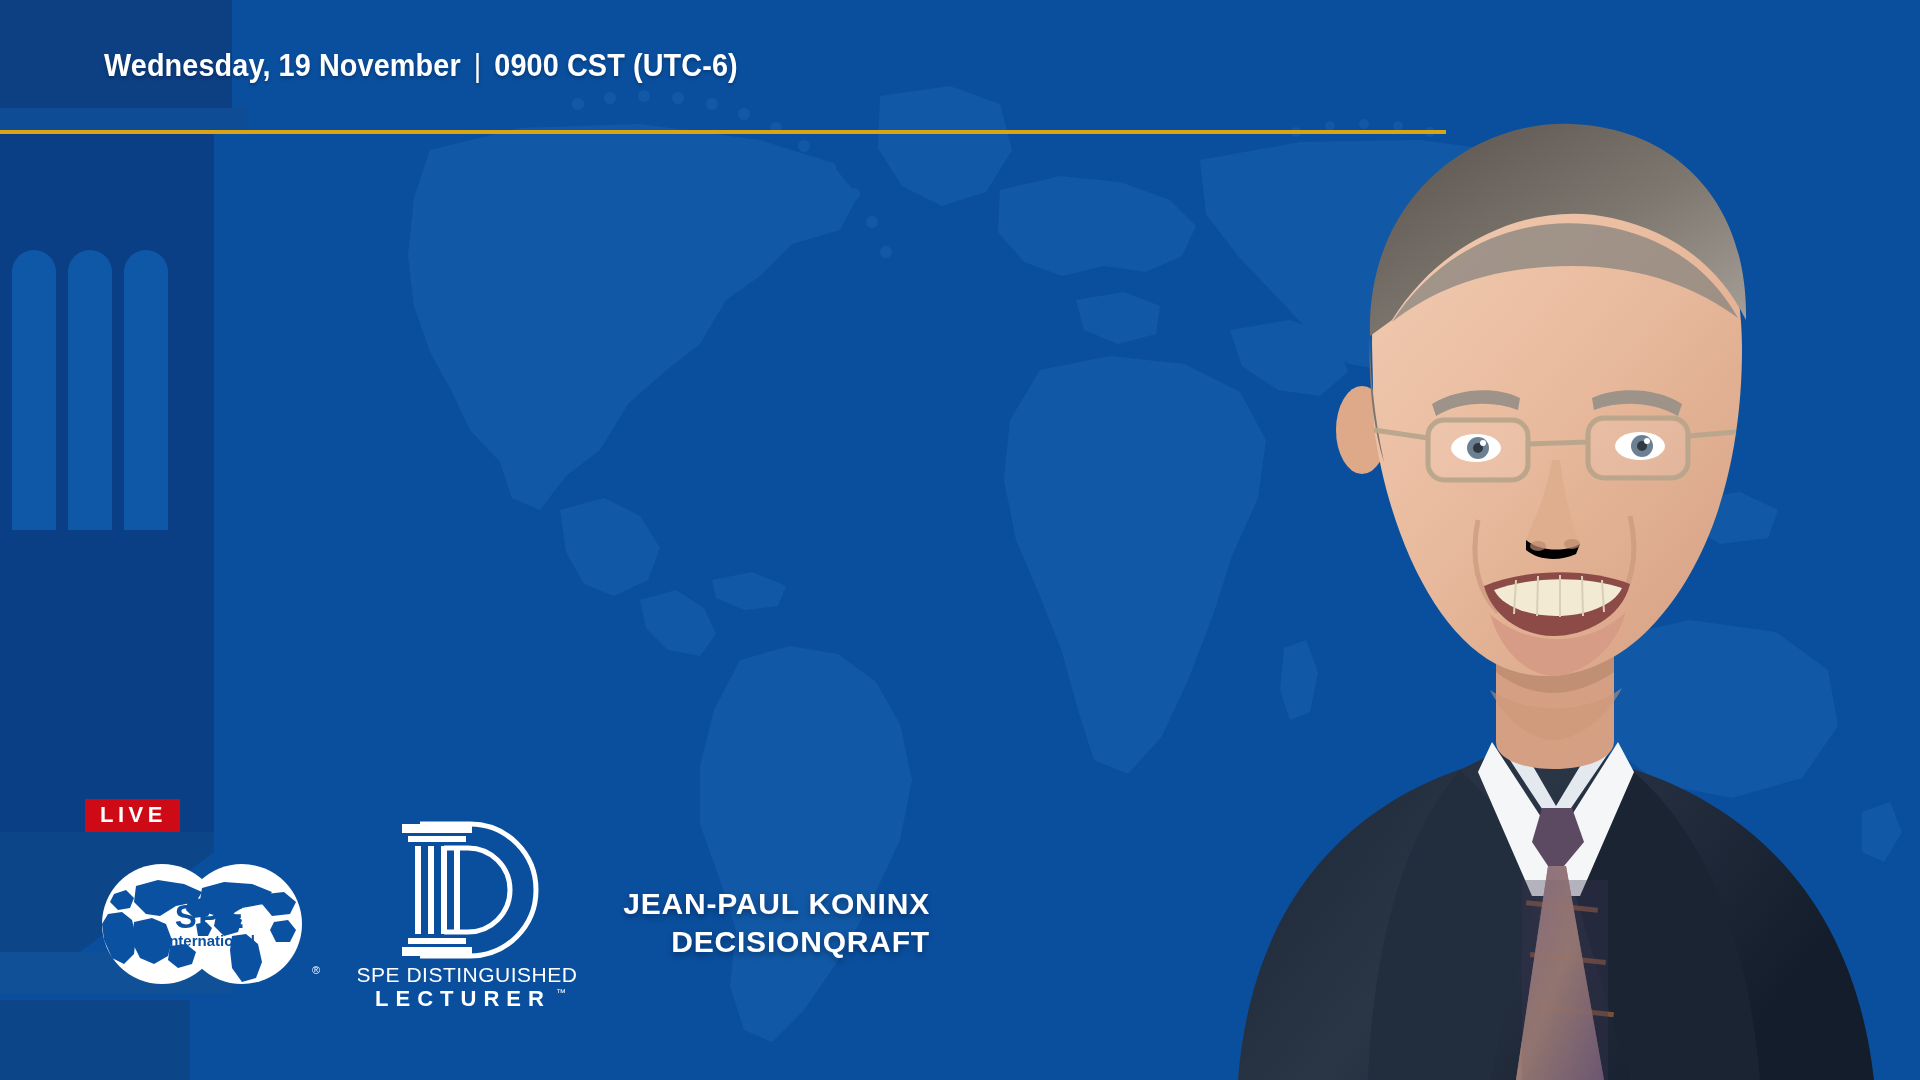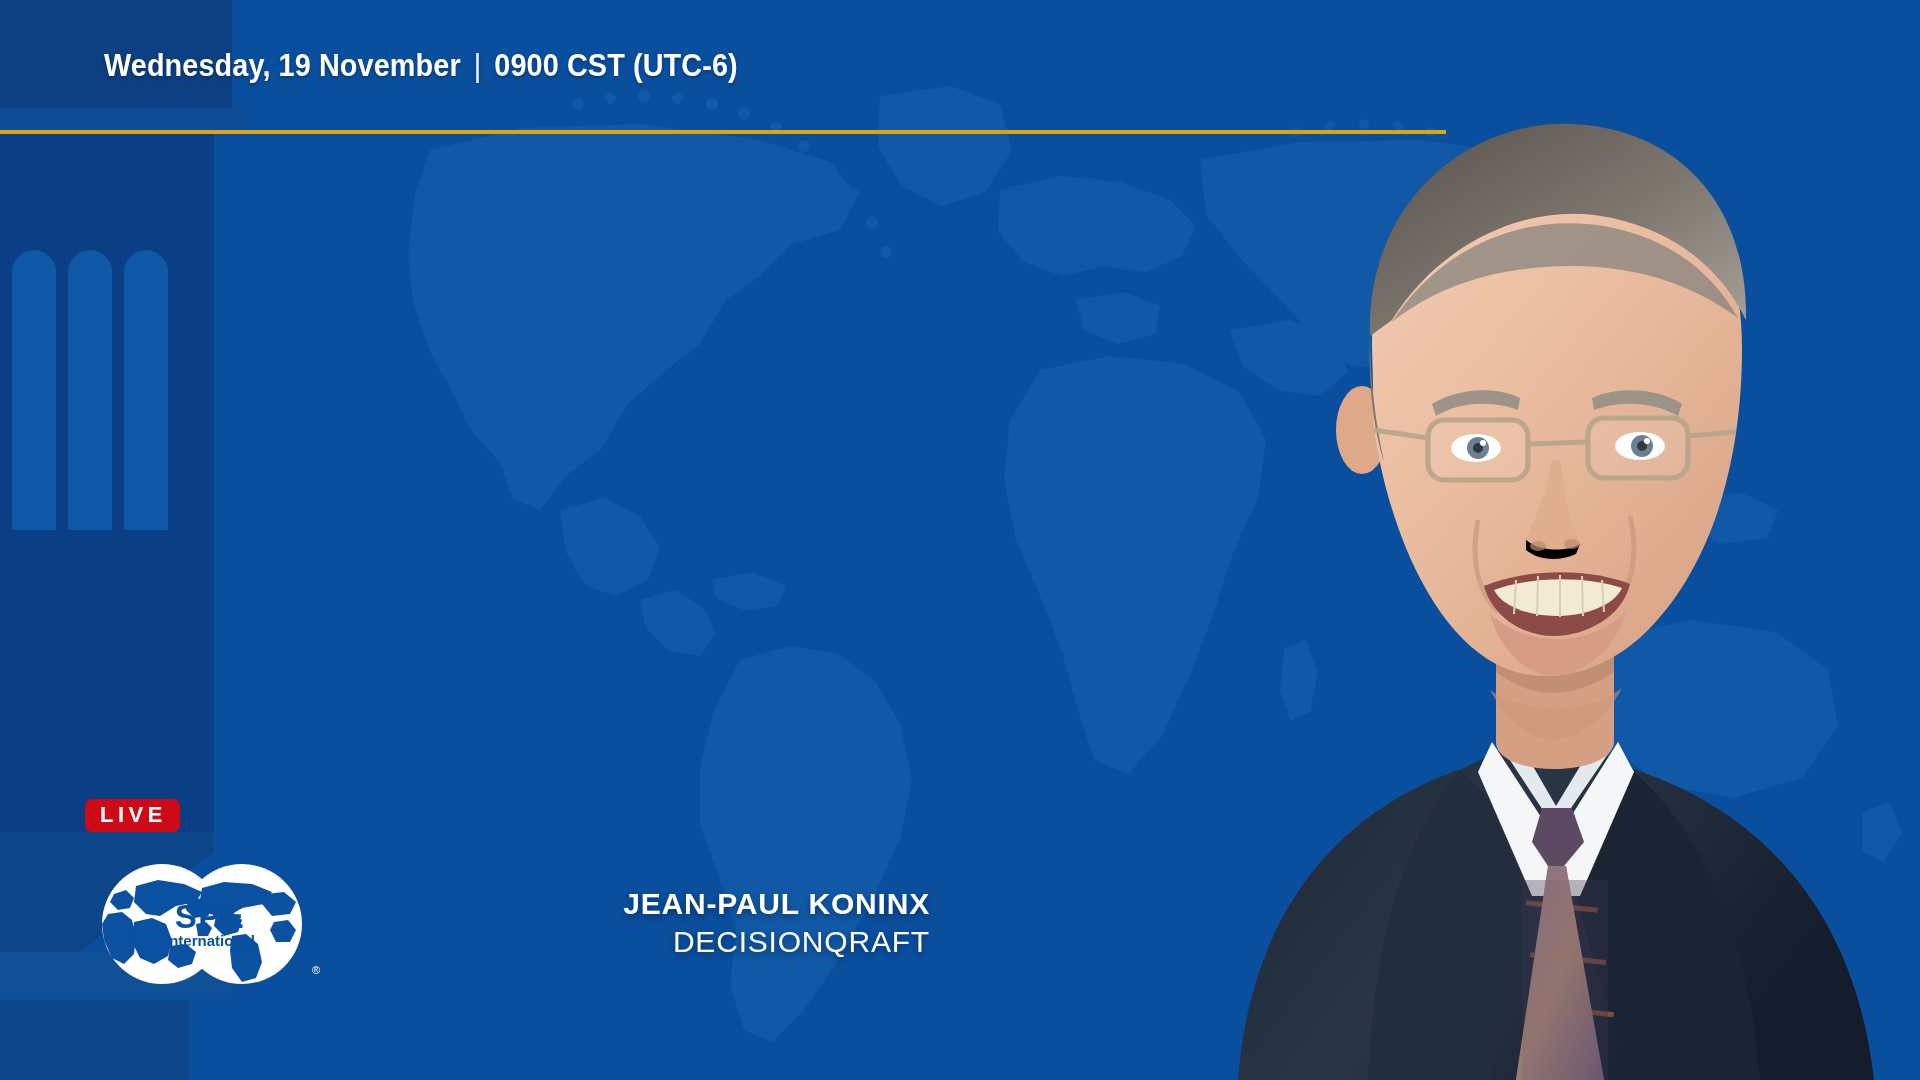--- a/index.html
+++ b/index.html
@@ -100,21 +100,20 @@
   .live-badge {
     position:absolute;
     left:85px; top:799px;
     background:#ce0a17;
     color:#ffffff;
     font-size:22px;
     font-weight:bold;
     letter-spacing:4.5px;
     padding:5px 13px 6px 15px;
     line-height:1;
-    border-radius:7px;
   }
 
   
   .spe-logo {
     position:absolute;
     left:90px; top:860px;
     width:240px; height:128px;
   }
   .spe-logo svg { display:block; width:100%; height:100%; }
 
@@ -137,21 +136,21 @@
     font-size:30px;
     font-weight:bold;
     color:#ffffff;
     letter-spacing:0.8px;
     line-height:1.28;
     text-shadow:0 3px 6px rgba(0,0,25,.38);
     text-align:center;
   }
   .speaker-org {
     font-size:30px;
-    font-weight:normal;
+    font-weight:bold;
     color:#ffffff;
     letter-spacing:0.8px;
     line-height:1.28;
     text-shadow:0 3px 6px rgba(0,0,25,.38);
   }
 
   
   .portrait {
     position:absolute;
     right:0; bottom:0;
@@ -277,20 +276,47 @@
       </g>
 
       <g>
         <text x="120" y="68" text-anchor="middle" fill="#0b51a1" font-family="Liberation Sans, sans-serif" font-size="33" font-weight="bold" letter-spacing="1.5">SPE</text>
         <text x="120" y="86" text-anchor="middle" fill="#0b51a1" font-family="Liberation Sans, sans-serif" font-size="15" font-weight="bold">International</text>
       </g>
       <text x="222" y="114" fill="#ffffff" font-family="Liberation Sans, sans-serif" font-size="11">®</text>
     </svg>
   </div>
 
+  <div class="dl-logo">
+    <svg viewBox="0 0 218 218" aria-hidden="true">
+      <g fill="none" stroke="#ffffff" stroke-width="5">
+
+        <path d="M62 26 H112 a66 66 0 0 1 0 132 H62"></path>
+
+        <path d="M86 50 H110 a42 42 0 0 1 0 84 H86"></path>
+      </g>
+
+      <g fill="#ffffff">
+        <rect x="44" y="26" width="70" height="9"></rect>
+        <rect x="50" y="38" width="58" height="6"></rect>
+        <rect x="50" y="140" width="58" height="6"></rect>
+        <rect x="44" y="149" width="70" height="9"></rect>
+      </g>
+
+      <g fill="#ffffff">
+        <rect x="57" y="48" width="6" height="88"></rect>
+        <rect x="70" y="48" width="6" height="88"></rect>
+        <rect x="83" y="48" width="6" height="88"></rect>
+        <rect x="96" y="48" width="6" height="88"></rect>
+      </g>
+      <text x="109" y="184" text-anchor="middle" fill="#ffffff" font-family="Liberation Sans, sans-serif" font-size="21" letter-spacing="0.5">SPE DISTINGUISHED</text>
+      <text x="105" y="208" text-anchor="middle" fill="#ffffff" font-family="Liberation Sans, sans-serif" font-size="22" font-weight="bold" letter-spacing="7">LECTURER</text>
+      <text x="198" y="198" fill="#ffffff" font-family="Liberation Sans, sans-serif" font-size="10">™</text>
+    </svg>
+  </div>
 
   <div class="speaker">
     <div class="speaker-name">JEAN-PAUL KONINX</div>
     <div class="speaker-org">DECISIONQRAFT</div>
   </div>
 
   <div class="portrait">
     <svg viewBox="0 0 760 1080" preserveAspectRatio="xMidYMax meet" aria-hidden="true">
       <defs>
         <linearGradient id="suitg" x1="0" y1="0" x2="1" y2="0.4">

